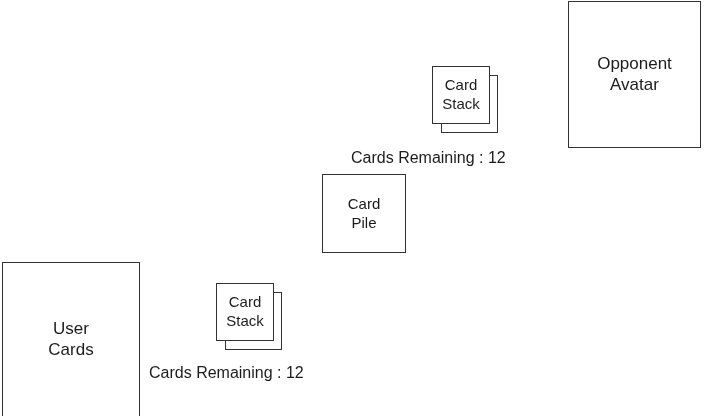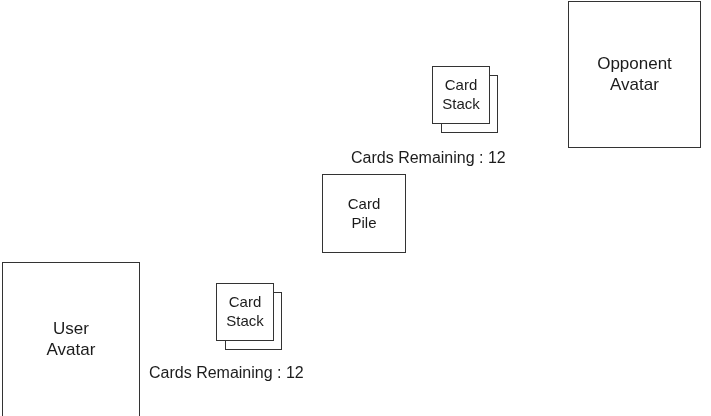--- a/index.html
+++ b/index.html
@@ -138,21 +138,21 @@
 
   <div class="remaining" id="opponent-remaining">Cards Remaining : 12</div>
 
   <div class="box sketch" id="card-pile">
     <span class="pile-label">Card
 Pile</span>
   </div>
 
   <div class="box sketch avatar-box" id="user-avatar">
     <span class="avatar-label">User
-Avatar</span>
+Cards</span>
   </div>
 
   <div class="card-stack" id="user-card-stack">
     <div class="card-back"></div>
     <div class="card-front">
       <span class="stack-label">Card
 Stack</span>
     </div>
   </div>
 

